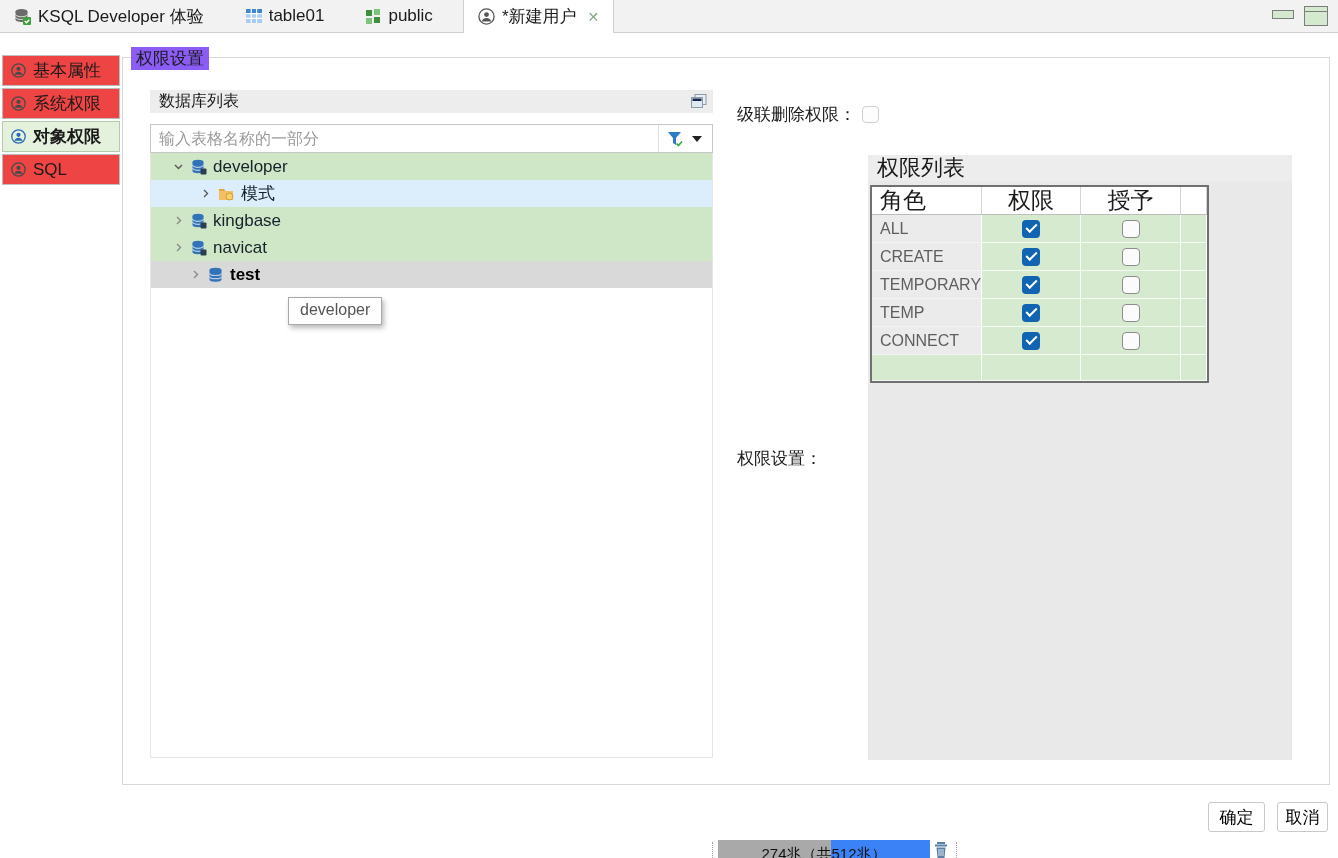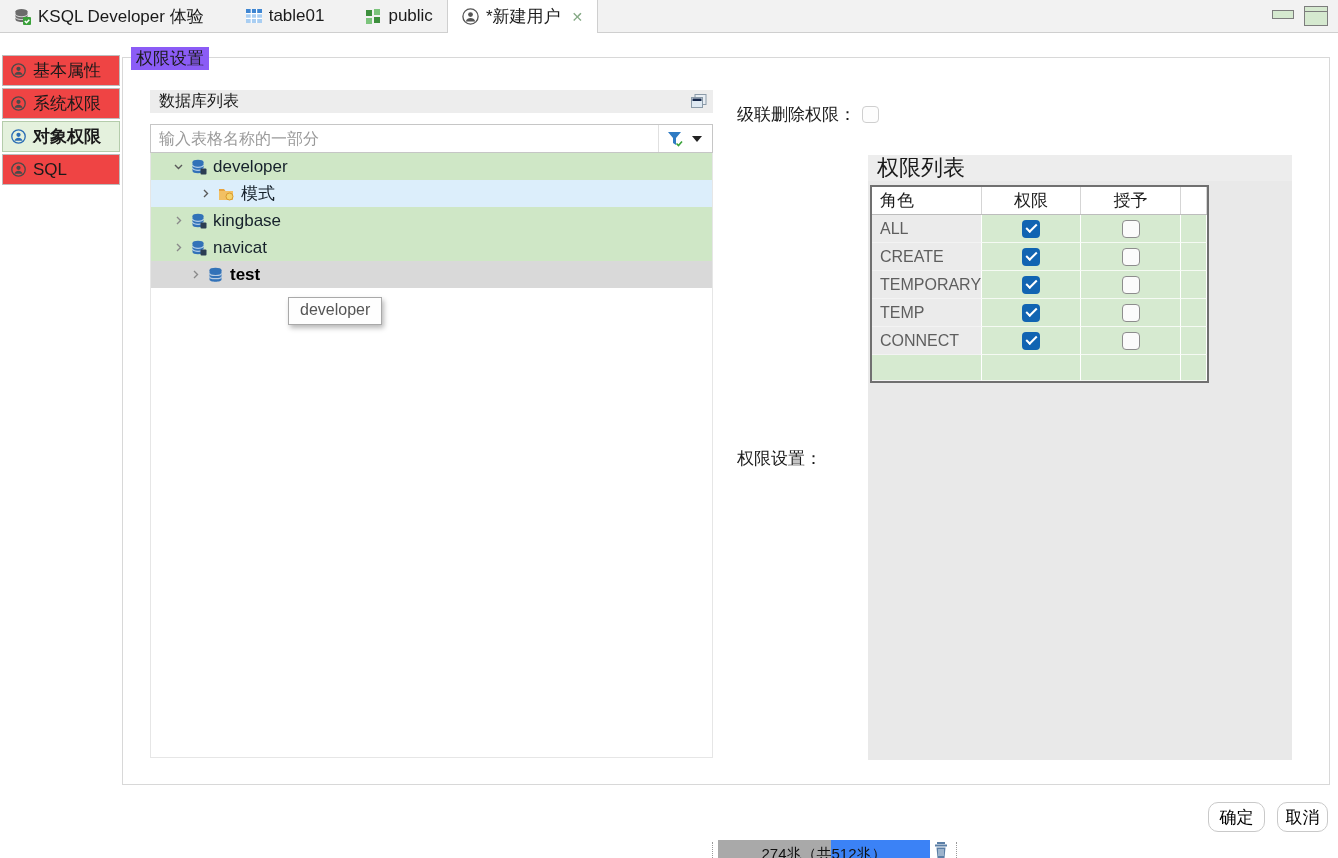--- a/index.html
+++ b/index.html
@@ -64,21 +64,21 @@
     font-size:17px; }
   .cb-off { width:17px; height:17px; border:1px solid #cfcfcf; border-radius:4px; background:#fdfdfd; }
   .perm-band { position:absolute; left:868px; top:155px; width:424px; height:26px; background:#ededed;
     display:flex; align-items:center; padding-left:9px; font-size:22px; }
   .gray-area { position:absolute; left:868px; top:181px; width:424px; height:579px; background:#e9e9e9; }
 
   .ptable { position:absolute; left:870px; top:185px; width:339px; border:2px solid #707070;
     background:#fff; }
   .prow { display:flex; height:28px; }
   .prow.h { background:#fff; border-bottom:1px solid #bdbdbd; }
-  .pc { display:flex; align-items:center; font-size:17px; }
+  .pc { display:flex; align-items:center; font-size:23px; }
   .pc.c0 { width:110px; padding-left:8px; }
   .pc.c1 { width:99px; justify-content:center; }
   .pc.c2 { width:100px; justify-content:center; }
   .pc.c3 { width:26px; }
   .prow.h .pc { border-right:1px solid #d5d5d5; }
   .prow.h .pc.c1, .prow.h .pc.c2 { justify-content:center; }
   .prow.b .pc.c0 { background:#ebebeb; color:#5e5e5e; font-size:16px;
     border-right:1px solid #fff; border-bottom:1px solid #f3f3f3; }
   .prow.b .pc.c1, .prow.b .pc.c2, .prow.b .pc.c3 { background:#d6ead0;
     border-right:1px solid #fff; border-bottom:1px solid rgba(255,255,255,.75); }
@@ -86,21 +86,21 @@
   .prow.empty .pc { background:#d6ead0 !important; border-right:1px solid #fff; }
   .cb-on { width:18px; height:18px; background:#1164b2; border-radius:4px; position:relative; }
   .cb-on::after { content:""; position:absolute; left:4px; top:4px; width:9px; height:4px;
     border-left:2px solid #fff; border-bottom:2px solid #fff; transform:rotate(-45deg); }
   .cb-box { width:18px; height:18px; background:#fbfbfb; border:1px solid #8d8d8d; border-radius:4px; }
 
   .perm-set-label { position:absolute; left:737px; top:447px; font-size:17px; }
 
   
   .btn { position:absolute; top:802px; height:30px; background:#fff; border:1px solid #c9c9c9;
-    border-radius:10px; font-size:17px; font-family:inherit; display:flex; align-items:center;
+    border-radius:3px; font-size:17px; font-family:inherit; display:flex; align-items:center;
     justify-content:center; cursor:pointer; }
   .btn.ok { left:1208px; width:57px; }
   .btn.cancel { left:1277px; width:51px; }
 
   
   .statusbar { position:absolute; left:0; top:840px; width:1338px; height:18px; overflow:hidden; }
   .sep-dots { position:absolute; top:2px; width:1px; height:16px; border-left:1px dotted #9a9a9a; }
   .heap { position:absolute; left:718px; top:0; width:212px; height:18px; background:#3b82f6; }
   .heap .used { position:absolute; left:0; top:0; width:113px; height:18px; background:#a9a9a9; }
   .heap .txt { position:absolute; left:0; top:0; width:100%; text-align:center; font-size:15px;
@@ -141,21 +141,21 @@
       <span>
         <svg width="15" height="15" viewBox="0 0 15 15">
           <rect x="0" y="1" width="6" height="6" fill="#3d8f3d"></rect>
           <rect x="8" y="0" width="6" height="6" fill="#7cc47c"></rect>
           <rect x="0" y="9" width="6" height="6" fill="#7cc47c"></rect>
           <rect x="8" y="8" width="6" height="6" fill="#3d8f3d"></rect>
         </svg>
       </span>
       <span>public</span>
     </div>
-    <div class="tab active" style="">
+    <div class="tab active" style="margin-left:16px">
       <span>
         <svg width="17" height="17" viewBox="0 0 17 17">
           <circle cx="8.5" cy="8.5" r="7.6" fill="none" stroke="#555" stroke-width="1.3"></circle>
           <circle cx="8.5" cy="6.6" r="2.4" fill="#555"></circle>
           <path d="M3.8 13.4c.8-2.4 2.6-3.4 4.7-3.4s3.9 1 4.7 3.4" fill="#555"></path>
         </svg>
       </span>
       <span>*新建用户</span>
       <span class="close">✕</span>
     </div>

